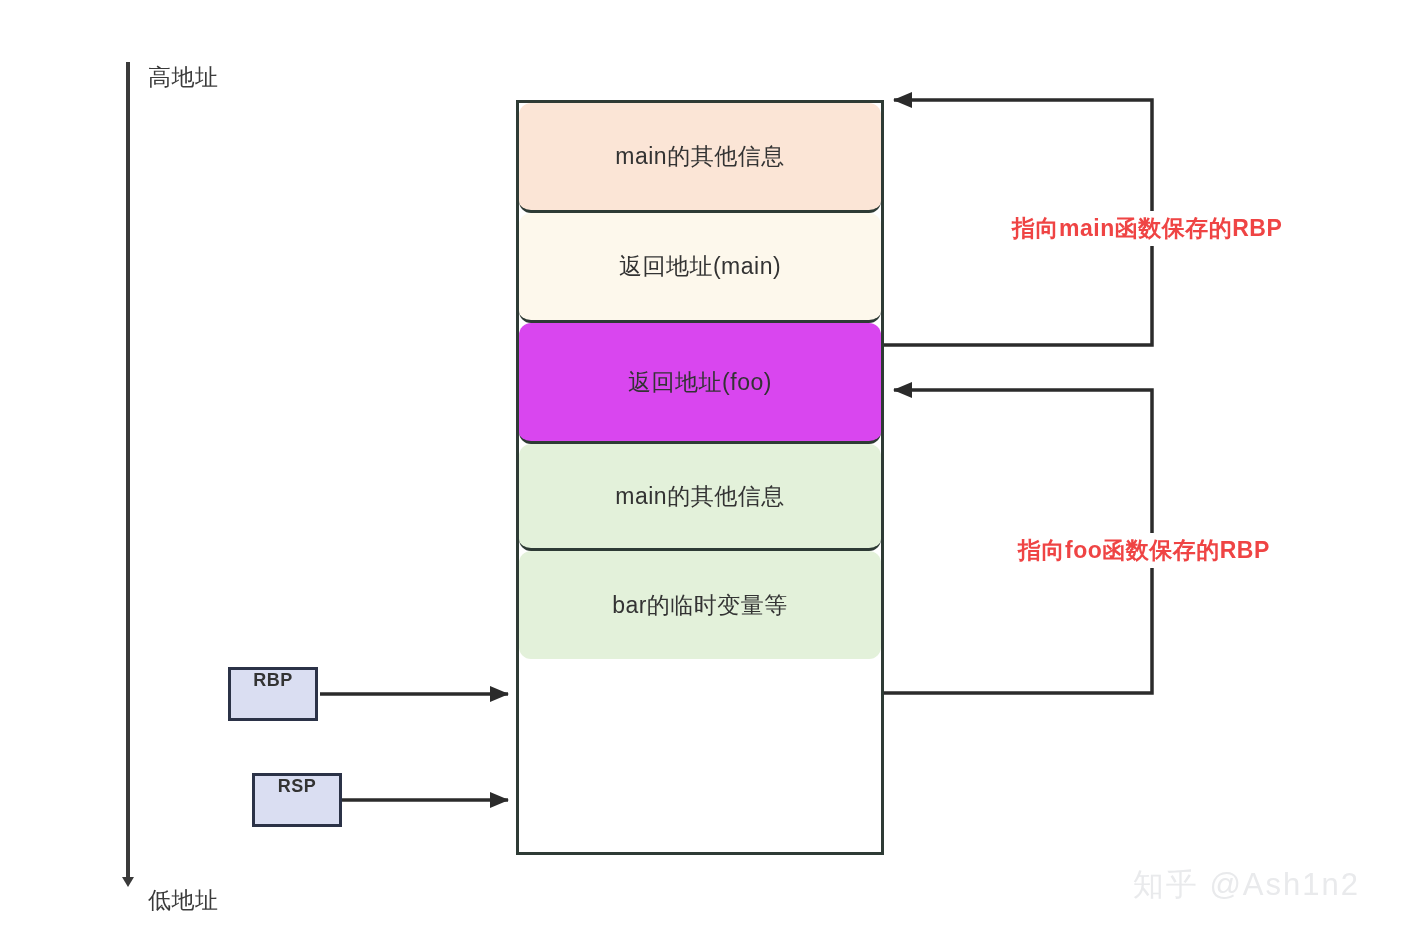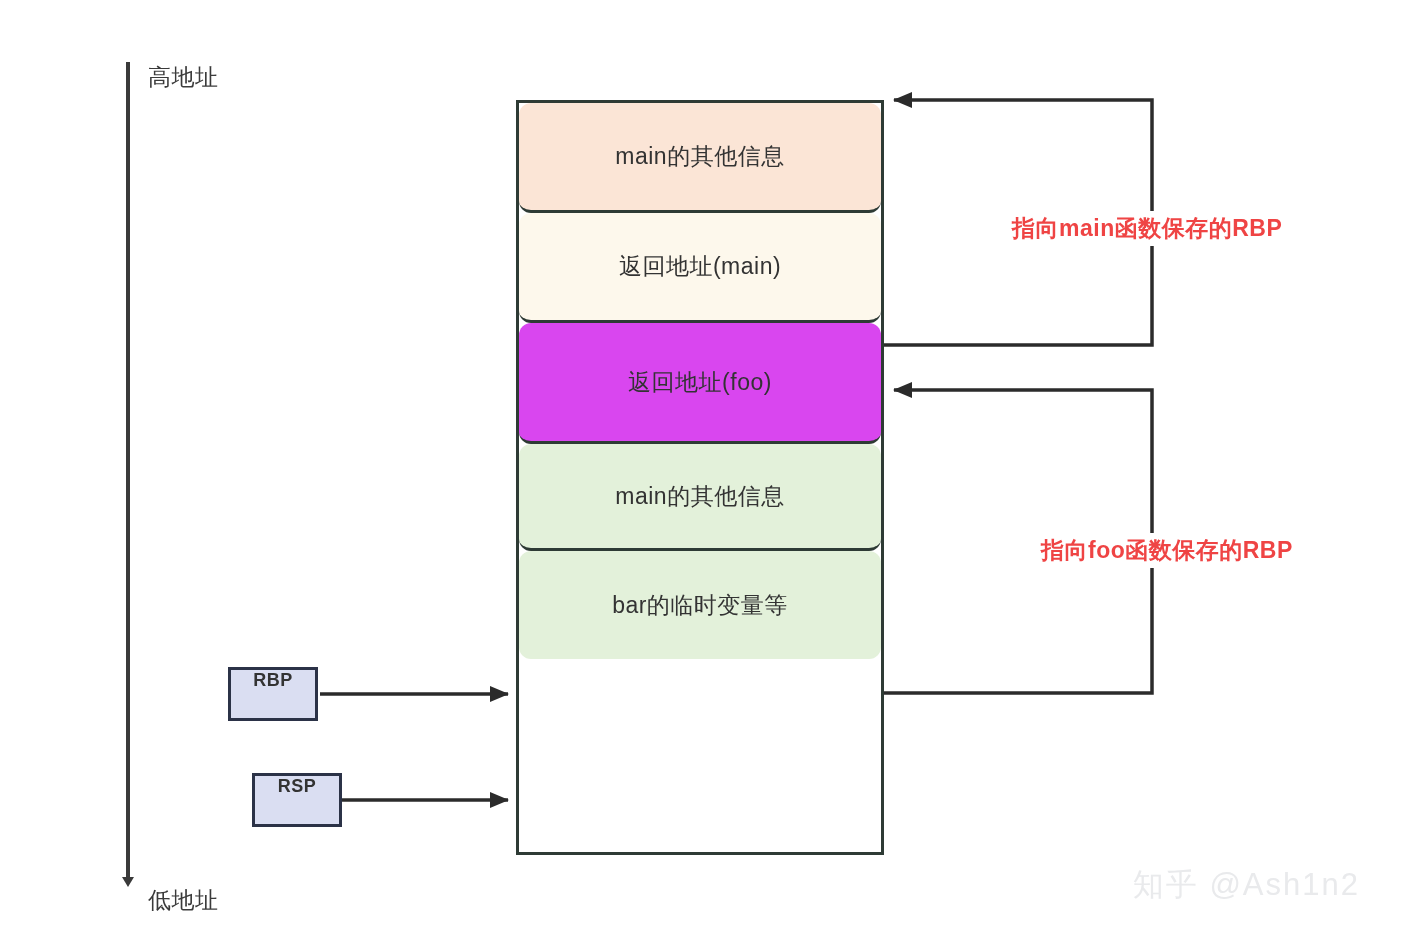--- a/index.html
+++ b/index.html
@@ -71,21 +71,21 @@
     position: absolute;
     font-size: 23px;
     color: #ef4444;
     white-space: nowrap;
     letter-spacing: 0.5px;
     background: #ffffff;
     padding: 2px 6px;
     font-weight: bold;
   }
   #annot-main { left: 1006px; top: 211px; }
-  #annot-foo  { left: 1012px; top: 533px; margin-left: 23px; }
+  #annot-foo  { left: 1012px; top: 533px; }
 
   
   #watermark {
     position: absolute;
     right: 44px; bottom: 38px;
     font-size: 31px;
     color: #e9eaec;
     letter-spacing: 2px;
     white-space: nowrap;
     user-select: none;

